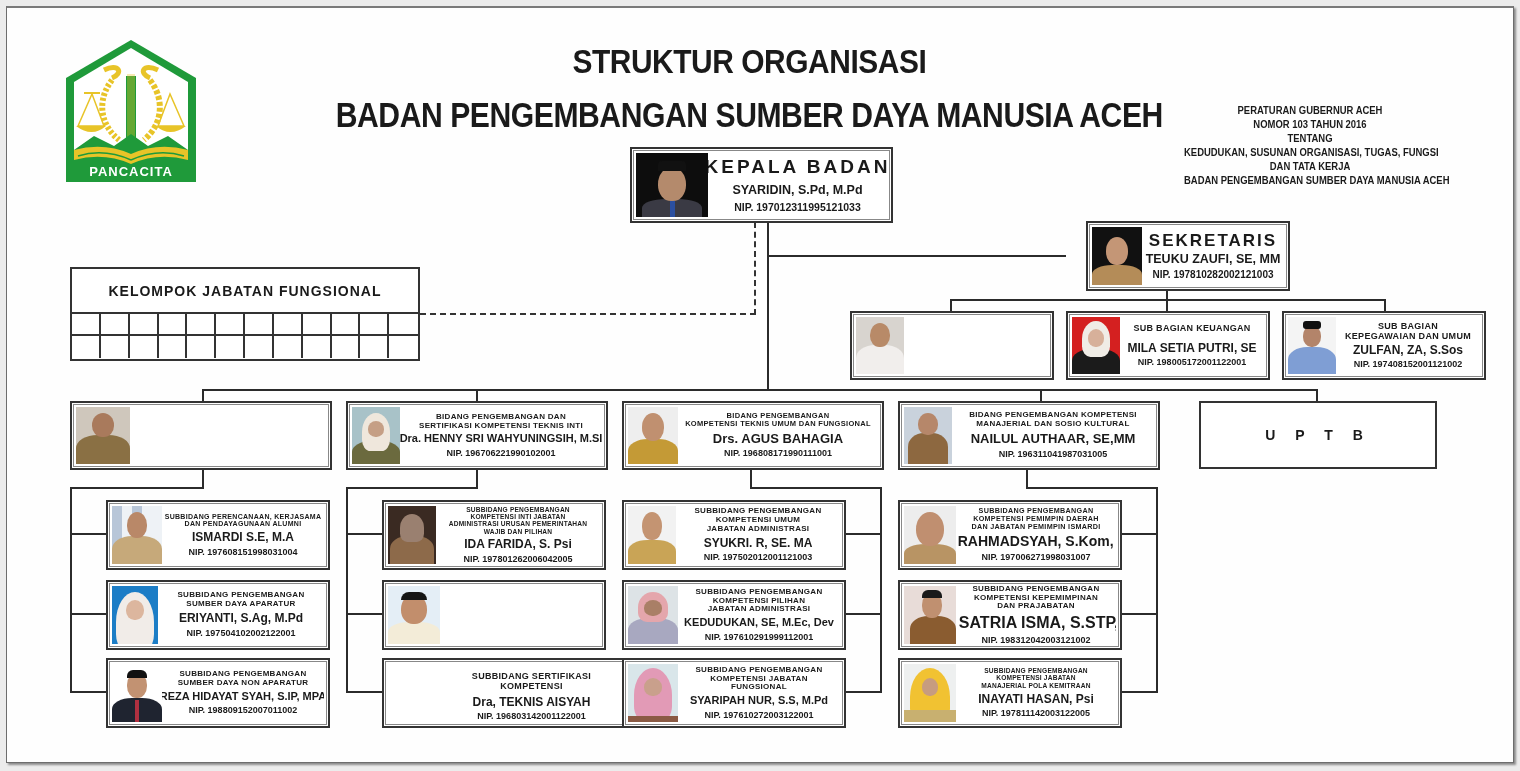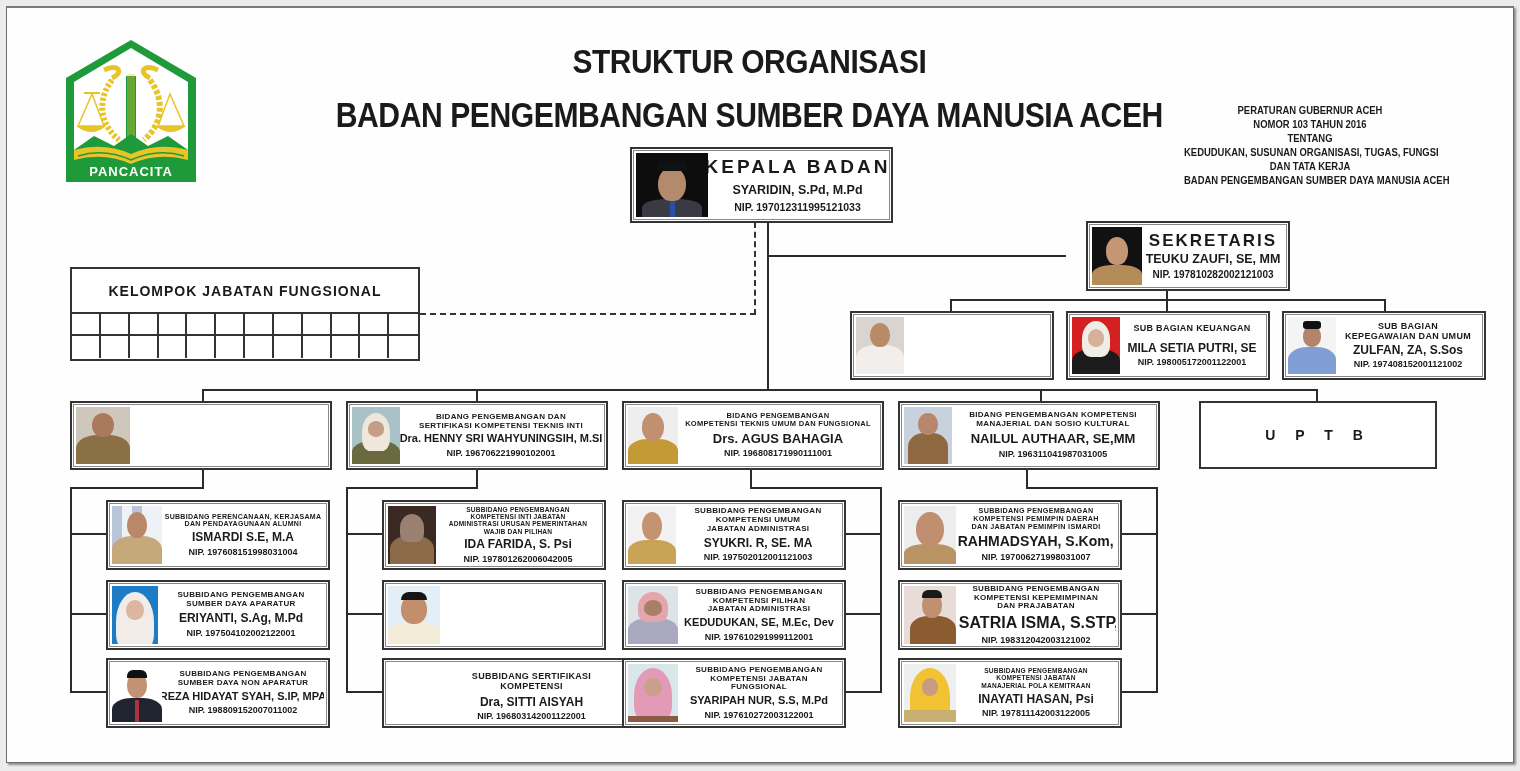--- a/index.html
+++ b/index.html
@@ -363,21 +363,21 @@
 <div class="box sm" style="left:382px;top:658px;width:251px;height:70px;align-items:flex-end;">
   <div class="photo" style="width:48px;">
     <div class="bg" style="background:#8f8a84;"></div>
     <div class="body" style="left:2px;right:2px;top:30px;bottom:-4px;background:#d9d3c8;"></div>
     <div class="hijab" style="left:12px;top:6px;width:24px;height:28px;background:#e6e2dc;"></div>
     <div class="head" style="left:16px;top:12px;width:16px;height:16px;background:#c79e84;"></div>
   </div>
   <div class="txt">
     <div class="unit">SUBBIDANG SERTIFIKASI</div>
     <div class="unit">KOMPETENSI</div>
-    <div class="name" style="margin-top:4px;">Dra, SITTI AISYAH</div>
+    <div class="name" style="margin-top:4px;">Dra, TEKNIS AISYAH</div>
     <div class="nip">NIP. 196803142001122001</div>
   </div>
 </div>
 
 <div class="box sm xs" style="left:622px;top:500px;width:224px;height:70px;">
   <div class="photo" style="width:48px;">
     <div class="bg" style="background:#f2f2f2;"></div>
     <div class="body" style="left:0;right:0;top:34px;bottom:-4px;background:#c9a456;"></div>
     <div class="head" style="left:14px;top:6px;width:20px;height:28px;background:#c49472;"></div>
   </div>

